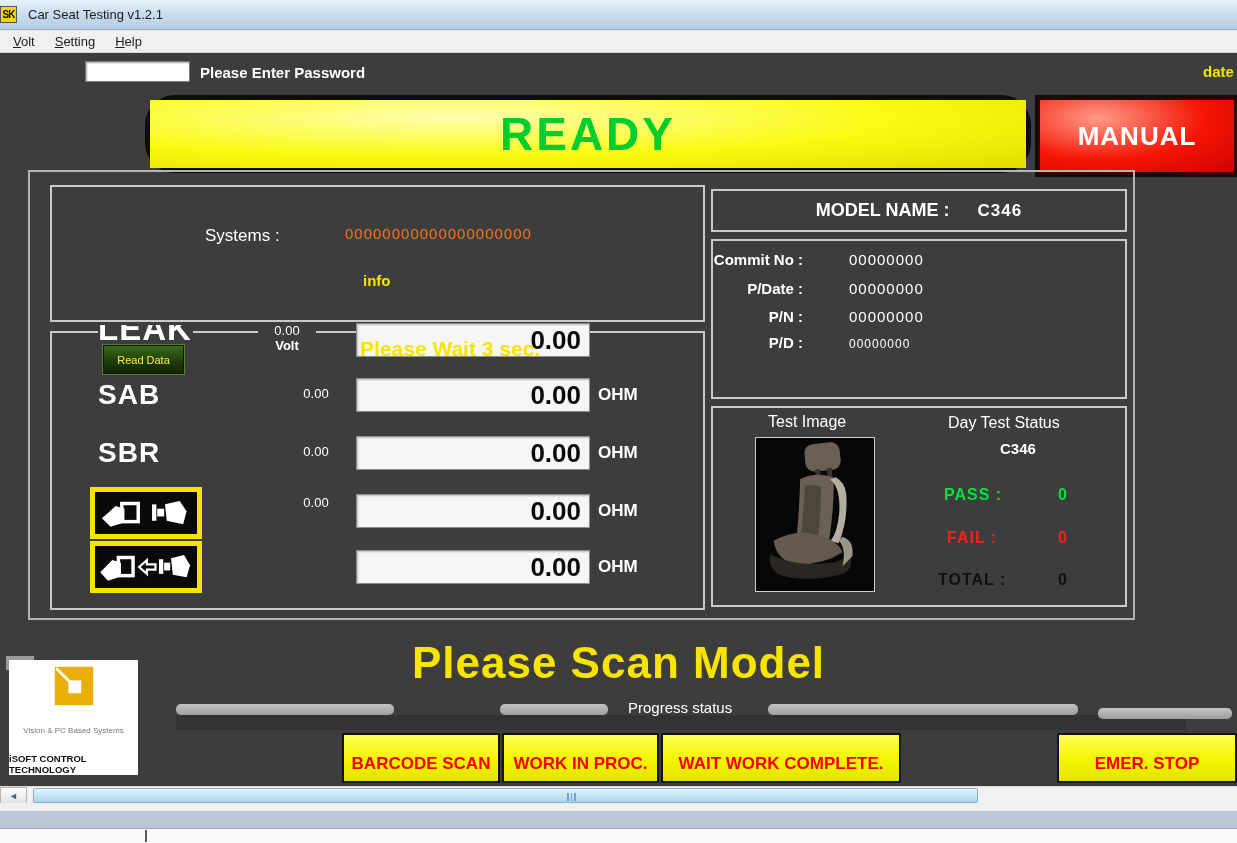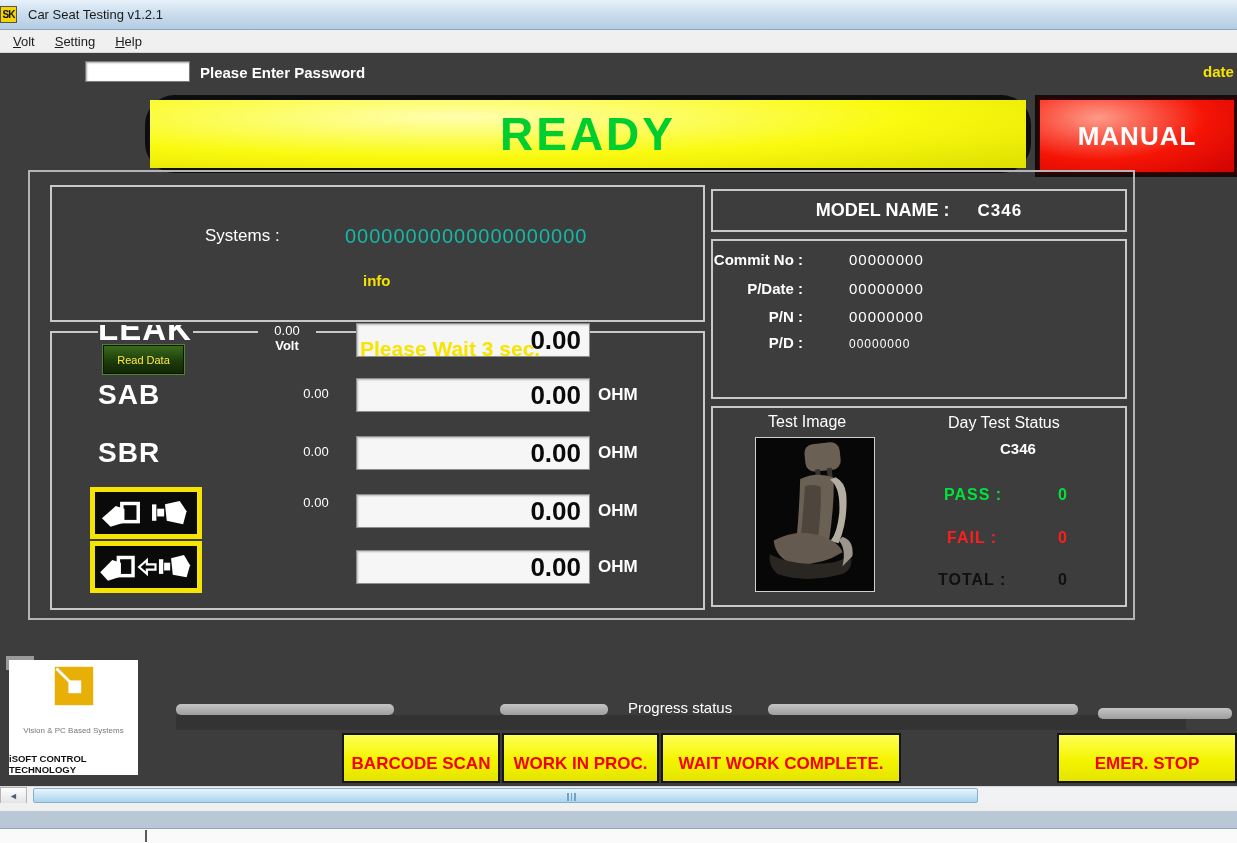--- a/index.html
+++ b/index.html
@@ -37,21 +37,21 @@
     border:3px solid #300303;outline:2px solid #0d0d0d;display:flex;align-items:center;
     justify-content:center;color:#fff;font-size:26px;font-weight:bold;letter-spacing:1px;cursor:pointer;}
 
   
   .main-panel{position:absolute;left:28px;top:170px;width:1107px;height:450px;
     border:2px solid #b4b4b4;}
   .sub-panel{position:absolute;border:2px solid #c9c9c9;background:#3d3d3d;}
 
   .barcode-panel{left:50px;top:185px;width:655px;height:137px;}
   .barcode-label{position:absolute;left:205px;top:226px;color:#fff;font-size:17px;}
-  .barcode-value{position:absolute;left:345px;top:225px;color:#14b8a6;font-size:20px;letter-spacing:1px;}
+  .barcode-value{position:absolute;left:345px;top:225px;color:#f97316;font-size:15px;letter-spacing:1px;}
   .barcode-info{position:absolute;left:363px;top:272px;color:#f5e400;font-weight:bold;font-size:15px;}
 
   .meas-panel{left:50px;top:331px;width:655px;height:279px;}
   .leak-clip{position:absolute;left:98px;top:325px;width:95px;height:23px;overflow:hidden;background:#3d3d3d;z-index:3;}
   .leak-clip span{display:block;margin-top:-15px;color:#fff;font-size:33px;font-weight:bold;letter-spacing:1px;line-height:38px;}
   .readdata-btn{position:absolute;left:103px;top:345px;width:81px;height:29px;z-index:3;
     background:linear-gradient(180deg,#3a6a1a 0%,#1c3a0a 60%,#122805 100%);
     border:1px solid #0a1703;outline:1px solid #557f33;color:#ffe84a;font-size:11px;
     display:flex;align-items:center;justify-content:center;cursor:pointer;}
   .volt-block{position:absolute;left:258px;top:323px;width:58px;height:36px;background:#3d3d3d;z-index:3;
@@ -251,20 +251,21 @@
   </div>
   <div class="daystatus-label">Day Test Status</div>
   <div class="daystatus-model">C346</div>
   <div class="st-lbl pass" style="left:944px;top:486px;">PASS :</div>
   <div class="st-val pass" style="top:486px;">0</div>
   <div class="st-lbl fail" style="left:947px;top:529px;">FAIL :</div>
   <div class="st-val fail" style="top:529px;">0</div>
   <div class="st-lbl total" style="left:938px;top:571px;">TOTAL :</div>
   <div class="st-val total" style="top:571px;">0</div>
 
+  <div class="scan-prompt">Please Scan Model</div>
 
   <div class="logo-tab"></div>
   <div class="logo-box">
     <svg width="66" height="66" viewBox="0 0 100 100">
       <rect x="2" y="2" width="96" height="96" fill="#e8b006"></rect>
       <rect x="36" y="36" width="32" height="32" fill="#fff"></rect>
       <line x1="6" y1="6" x2="40" y2="40" stroke="#fff" stroke-width="7"></line>
     </svg>
     <div class="logo-line1">Vision &amp; PC Based Systems</div>
     <div class="logo-line2">iSOFT CONTROL TECHNOLOGY</div>

